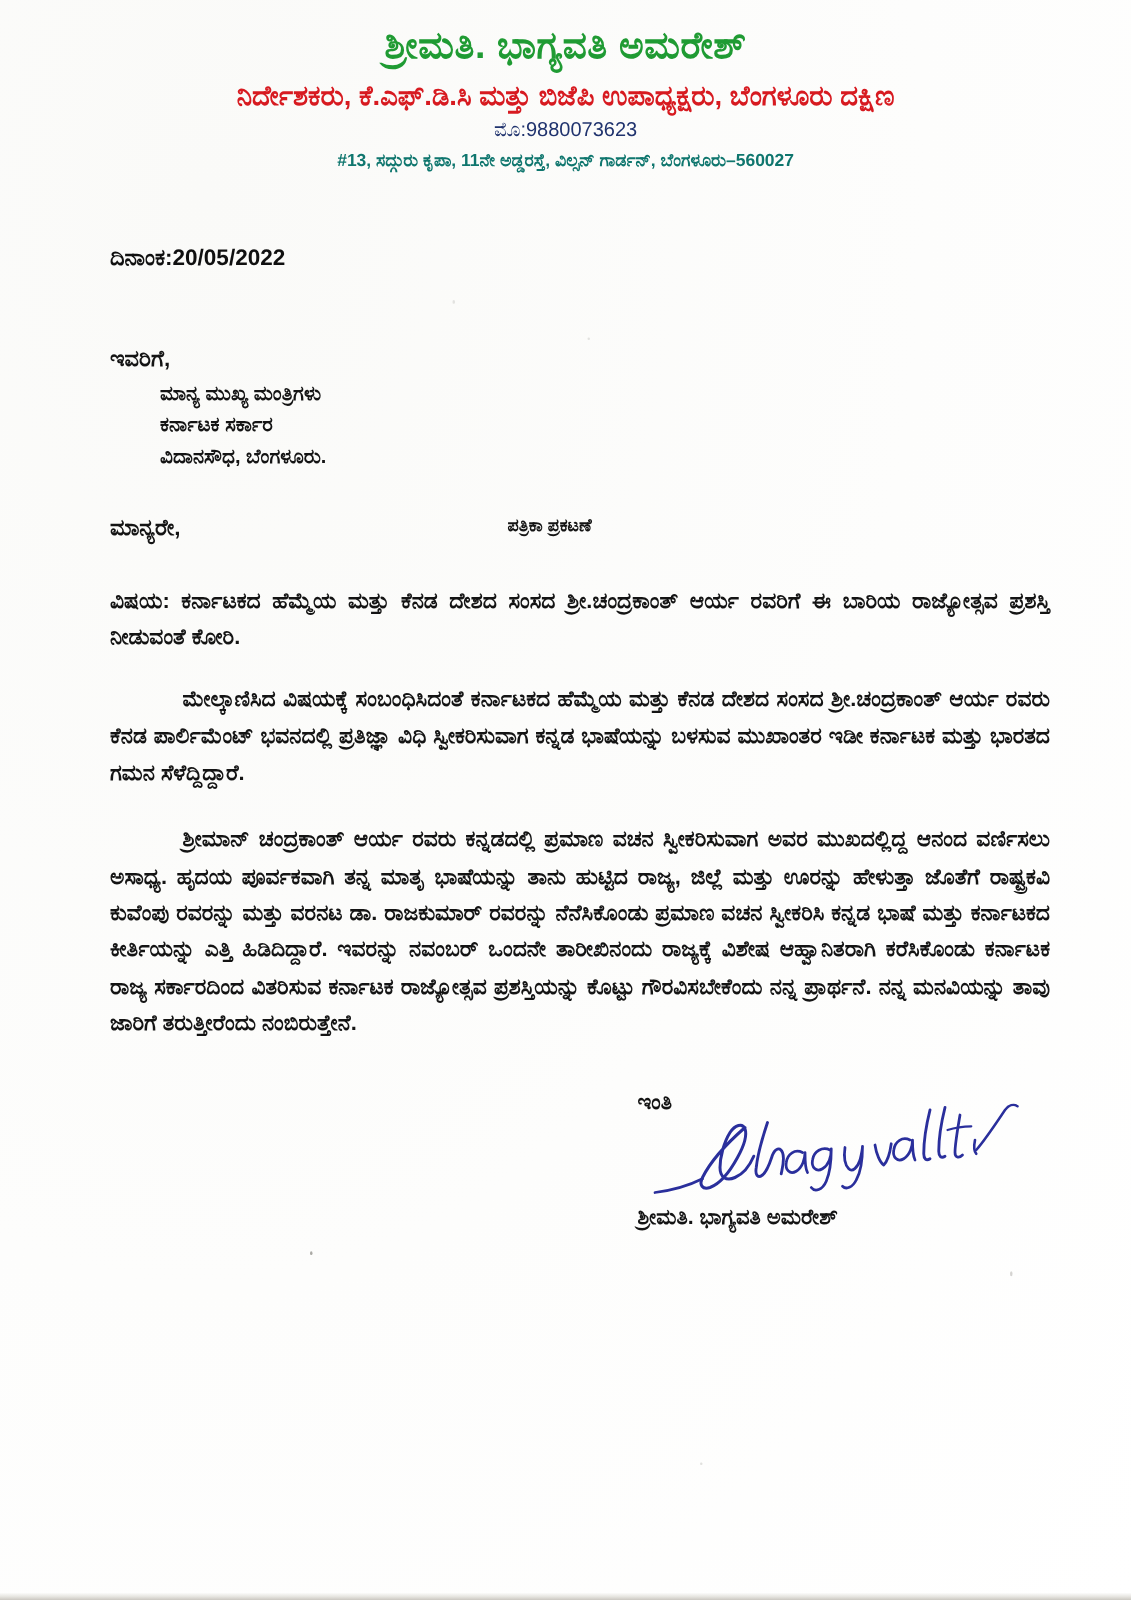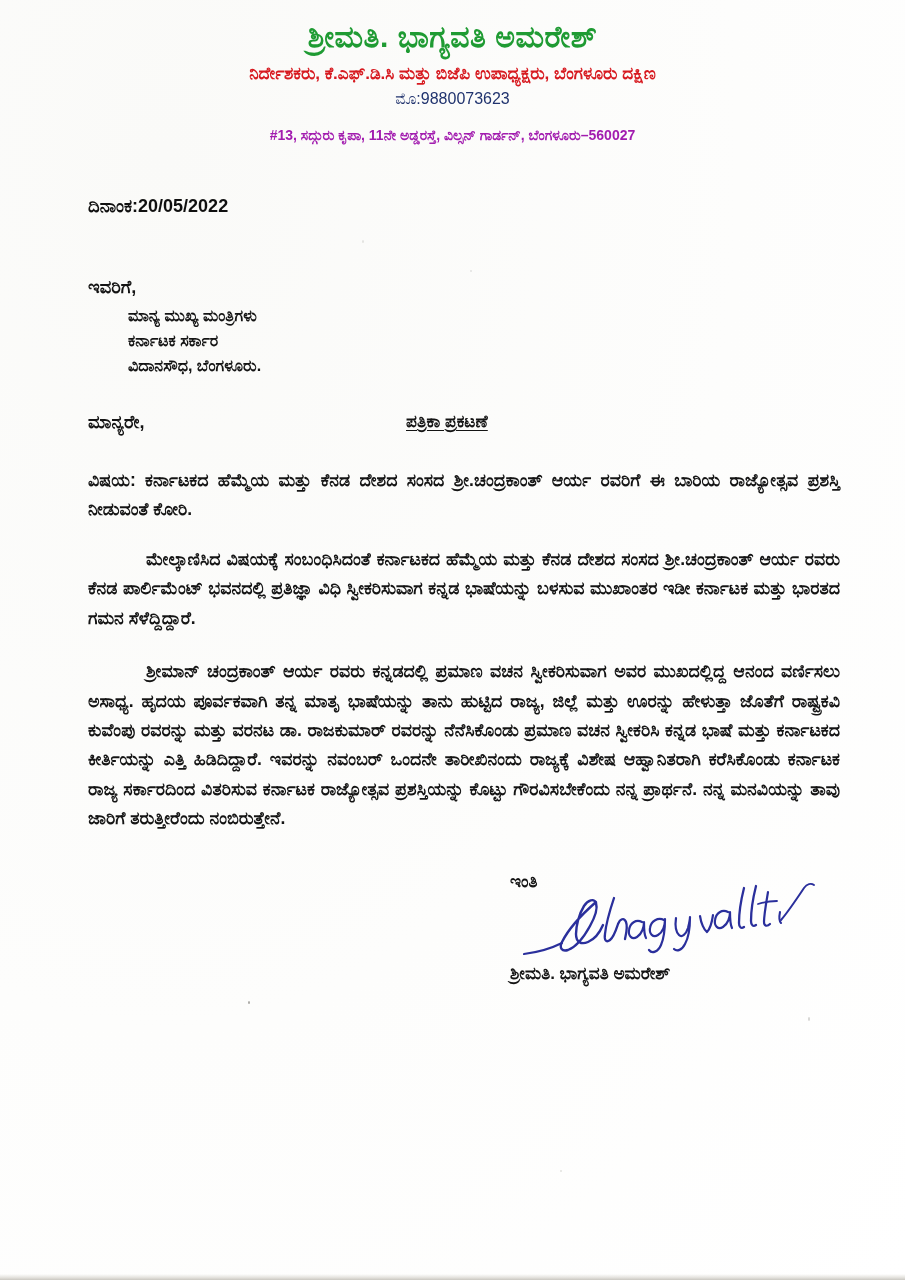--- a/index.html
+++ b/index.html
@@ -52,44 +52,44 @@
   }
   .lh-title {
     font-size: 30px;
     font-weight: bold;
     color: #1f9b33;
     letter-spacing: 0.5px;
     line-height: 1.25;
   }
   .lh-sub1 {
     margin-top: 7px;
-    font-size: 17px;
+    font-size: 22px;
     font-weight: bold;
     color: #d71a20;
     line-height: 1.3;
   }
   .lh-sub2 {
     margin-top: 3px;
     font-size: 15px;
     font-weight: bold;
     color: #d71a20;
     line-height: 1.3;
   }
   .lh-phone {
     margin-top: 4px;
     font-size: 16px;
     font-weight: normal;
     color: #20336e;
     line-height: 1.3;
   }
   .lh-address {
-    margin-top: 17px;
+    margin-top: 3px;
     font-size: 14px;
     font-weight: bold;
-    color: #a21caf;
+    color: #0f766e;
     line-height: 1.3;
   }
 
   
   .doc-body {
     position: absolute;
     left: 88px;
     right: 65px;
     top: 196px;
     color: #141414;
@@ -119,23 +119,22 @@
     height: 26px;
   }
   .salutation {
     font-size: 18px;
     font-weight: bold;
   }
   .press-note {
     position: absolute;
     left: 318px;
     top: 0;
-    font-size: 17px;
-    font-weight: bold;
-    text-decoration: underline;
+    font-size: 14px;
+    font-weight: bold;
     text-underline-offset: 3px;
   }
   .subject {
     margin-top: 28px;
     font-size: 17.5px;
     font-weight: bold;
     line-height: 1.62;
     text-align: justify;
   }
   .para {

